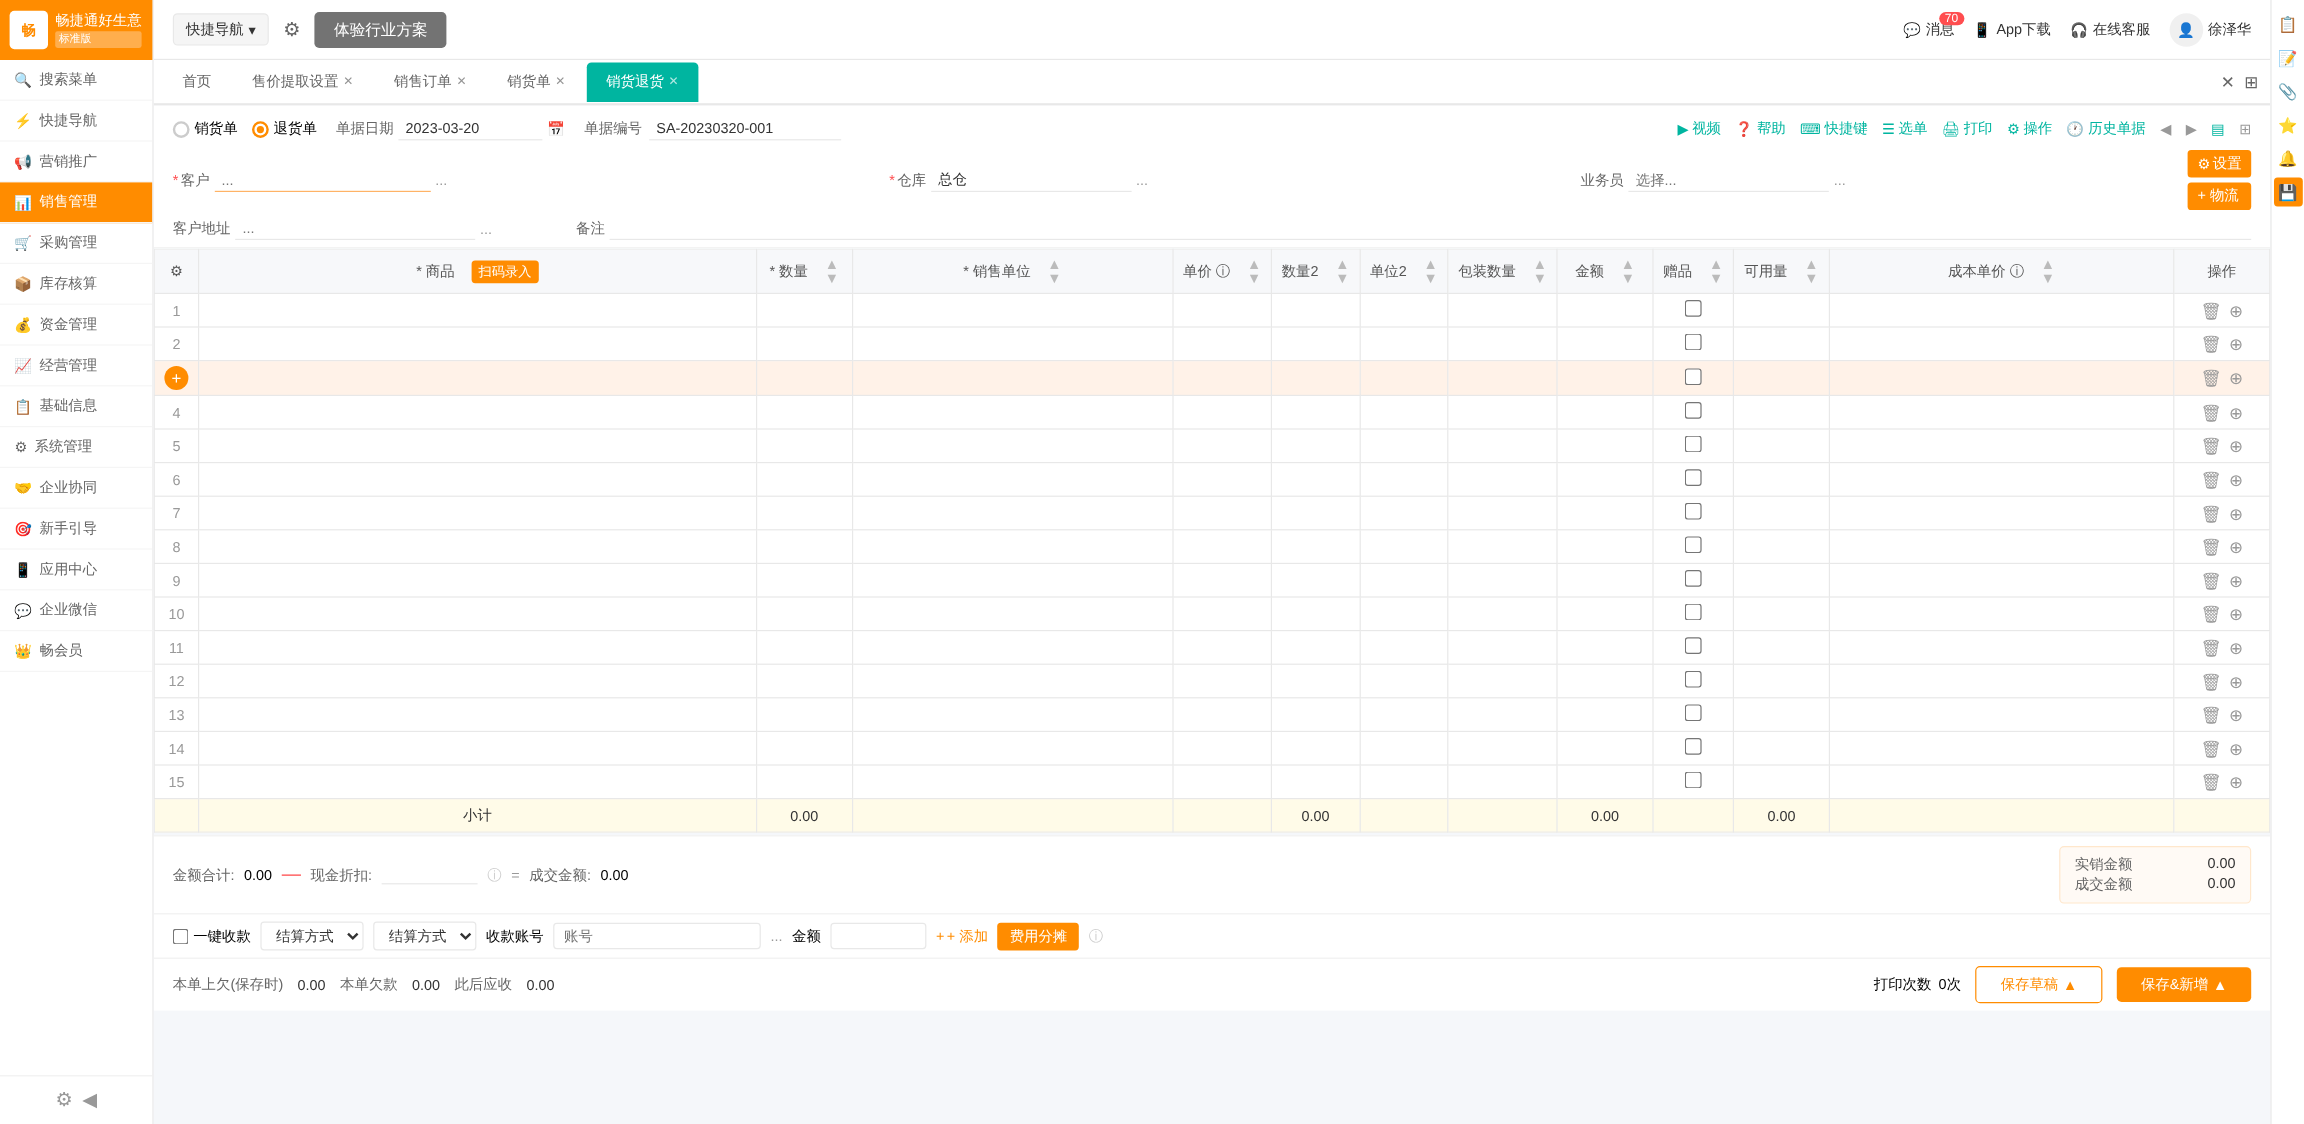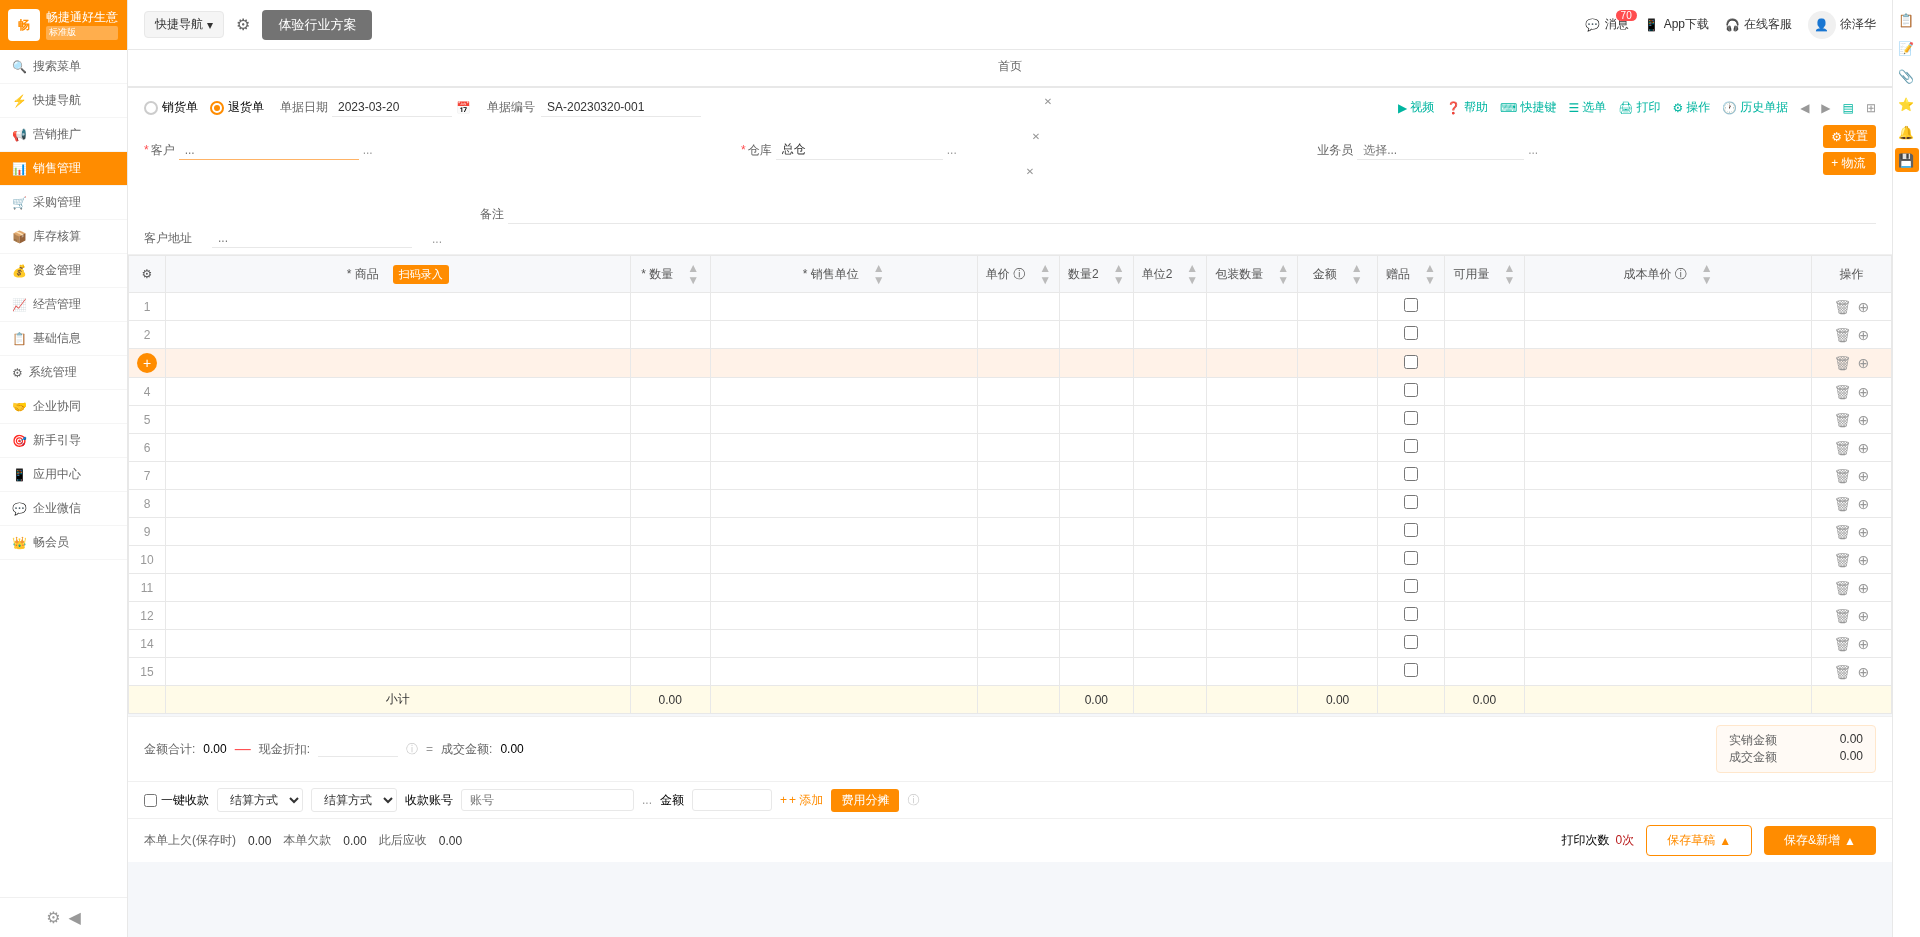--- a/index.html
+++ b/index.html
@@ -26,21 +26,21 @@
     .topbar-gear { color: #666; cursor: pointer; font-size: 16px; }
     .topbar-trial-btn { background: #737373; color: #fff; border: none; border-radius: 4px; padding: 6px 16px; cursor: pointer; font-size: 13px; }
     .topbar-spacer { flex: 1; }
     .topbar-right { display: flex; align-items: center; gap: 16px; }
     .topbar-msg { display: flex; align-items: center; gap: 4px; color: #333; cursor: pointer; position: relative; }
     .topbar-badge { background: #ff4d4f; color: #fff; border-radius: 8px; padding: 0 5px; font-size: 10px; position: absolute; top: -6px; right: -8px; }
     .topbar-link { color: #333; cursor: pointer; display: flex; align-items: center; gap: 4px; }
     .topbar-avatar { width: 28px; height: 28px; background: #f0f0f0; border-radius: 50%; display: flex; align-items: center; justify-content: center; color: #666; }
 
     
-    .tabbar { background: #fff; display: flex; align-items: center; border-bottom: 2px solid #e8e8e8; padding: 0 8px; gap: 2px; height: 38px; flex-direction: column; }
+    .tabbar { background: #fff; display: flex; align-items: center; border-bottom: 2px solid #e8e8e8; padding: 0 8px; gap: 2px; height: 38px; }
     .tab { padding: 8px 16px; cursor: pointer; color: #666; border-radius: 4px 4px 0 0; display: flex; align-items: center; gap: 4px; white-space: nowrap; }
     .tab.active { background: #00b5a0; color: #fff; }
     .tab-close { font-size: 10px; cursor: pointer; opacity: 0.7; }
     .tabbar-right { margin-left: auto; display: flex; align-items: center; gap: 4px; }
     .tabbar-icon-btn { color: #666; cursor: pointer; font-size: 14px; padding: 2px; }
     .radio-group { display: flex; align-items: center; gap: 12px; }
     .radio-item { display: flex; align-items: center; gap: 4px; cursor: pointer; }
     .radio-circle { width: 14px; height: 14px; border-radius: 50%; border: 2px solid #ccc; display: flex; align-items: center; justify-content: center; }
     .radio-circle.selected { border-color: #ff8c00; }
     .radio-circle.selected::after { content: ''; width: 6px; height: 6px; border-radius: 50%; background: #ff8c00; }
@@ -83,21 +83,21 @@
     .payment-select { border: 1px solid #e8e8e8; border-radius: 3px; padding: 3px 8px; color: #333; background: #fff; }
     .payment-input { border: 1px solid #e8e8e8; border-radius: 3px; padding: 3px 8px; color: #333; min-width: 80px; }
     .payment-add-btn { color: #ff8c00; cursor: pointer; display: flex; align-items: center; gap: 2px; }
     .payment-split-btn { background: #ff8c00; color: #fff; border: none; border-radius: 3px; padding: 3px 10px; cursor: pointer; }
 
     
     .statusbar { background: #fff; padding: 6px 16px; border-top: 1px solid #f0f0f0; display: flex; align-items: center; gap: 12px; }
     .status-item { color: #666; }
     .status-value { color: #333; font-weight: 500; }
     .status-right { margin-left: auto; display: flex; align-items: center; gap: 6px; }
-    .print-count { color: #b91c1c; text-align: center; }
+    .print-count { color: #000000; text-align: center; }
     .save-draft-btn { background: #fff; border: 1px solid #ff8c00; color: #ff8c00; border-radius: 4px; padding: 6px 20px; cursor: pointer; display: flex; align-items: center; gap: 4px; }
     .save-new-btn { background: #ff8c00; color: #fff; border: none; border-radius: 4px; padding: 6px 20px; cursor: pointer; display: flex; align-items: center; gap: 4px; }
 
     
     .right-sidebar { width: 28px; background: #fff; border-left: 1px solid #e8e8e8; display: flex; flex-direction: column; align-items: center; padding: 8px 0; gap: 4px; }
     .right-sidebar-btn { width: 24px; height: 24px; display: flex; align-items: center; justify-content: center; color: #999; cursor: pointer; font-size: 13px; border-radius: 3px; }
     .right-sidebar-btn.active-orange { background: #ff8c00; color: #fff; }
 
     
     .summary-panel { background: #fffaf5; border: 1px solid #ffe7cc; border-radius: 4px; padding: 6px 12px; min-width: 160px; }
@@ -332,21 +332,21 @@
           <span>⚙</span>
           <span>设置</span>
         </button>
         <button class="form-orange-btn">
           <span>+ 物流</span>
         </button>
       </div>
     </div>
 
     <div style="display:flex; align-items:center; gap:16px;">
-      <div style="display:flex; align-items:center; gap:20px; min-width:320px;margin-top:48px;">
+      <div style="display:flex; align-items:center; gap:4px; min-width:320px;">
         <span class="form-label">客户地址</span>
         <input class="form-input" type="text" placeholder="..." style="min-width: 200px;">
         <span class="dotted-dots">...</span>
       </div>
       <div style="display:flex; align-items:center; gap:4px; flex:1;">
         <span class="form-label">备注</span>
         <input class="form-input" type="text" placeholder="" style="flex: 1 1 0%; min-width: 200px;">
       </div>
     </div>
   </div>
@@ -676,20 +676,40 @@
               <td></td>
               <td>
                 <div class="action-icons">
                   <span class="action-icon">🗑</span>
                   <span class="action-icon">⊕</span>
                 </div>
               </td>
             </tr>
           <tr>
               <td class="row-num">12</td>
+              <td></td>
+              <td></td>
+              <td></td>
+              <td></td>
+              <td></td>
+              <td></td>
+              <td></td>
+              <td></td>
+              <td class="checkbox-cell"><input type="checkbox" class="checkbox-input" style=""></td>
+              <td></td>
+              <td></td>
+              <td>
+                <div class="action-icons">
+                  <span class="action-icon">🗑</span>
+                  <span class="action-icon">⊕</span>
+                </div>
+              </td>
+            </tr>
+          <tr>
+              <td class="row-num">13</td>
               <td></td>
               <td></td>
               <td></td>
               <td></td>
               <td></td>
               <td></td>
               <td></td>
               <td></td>
               <td class="checkbox-cell"><input type="checkbox" class="checkbox-input" style=""></td>
               <td></td>

